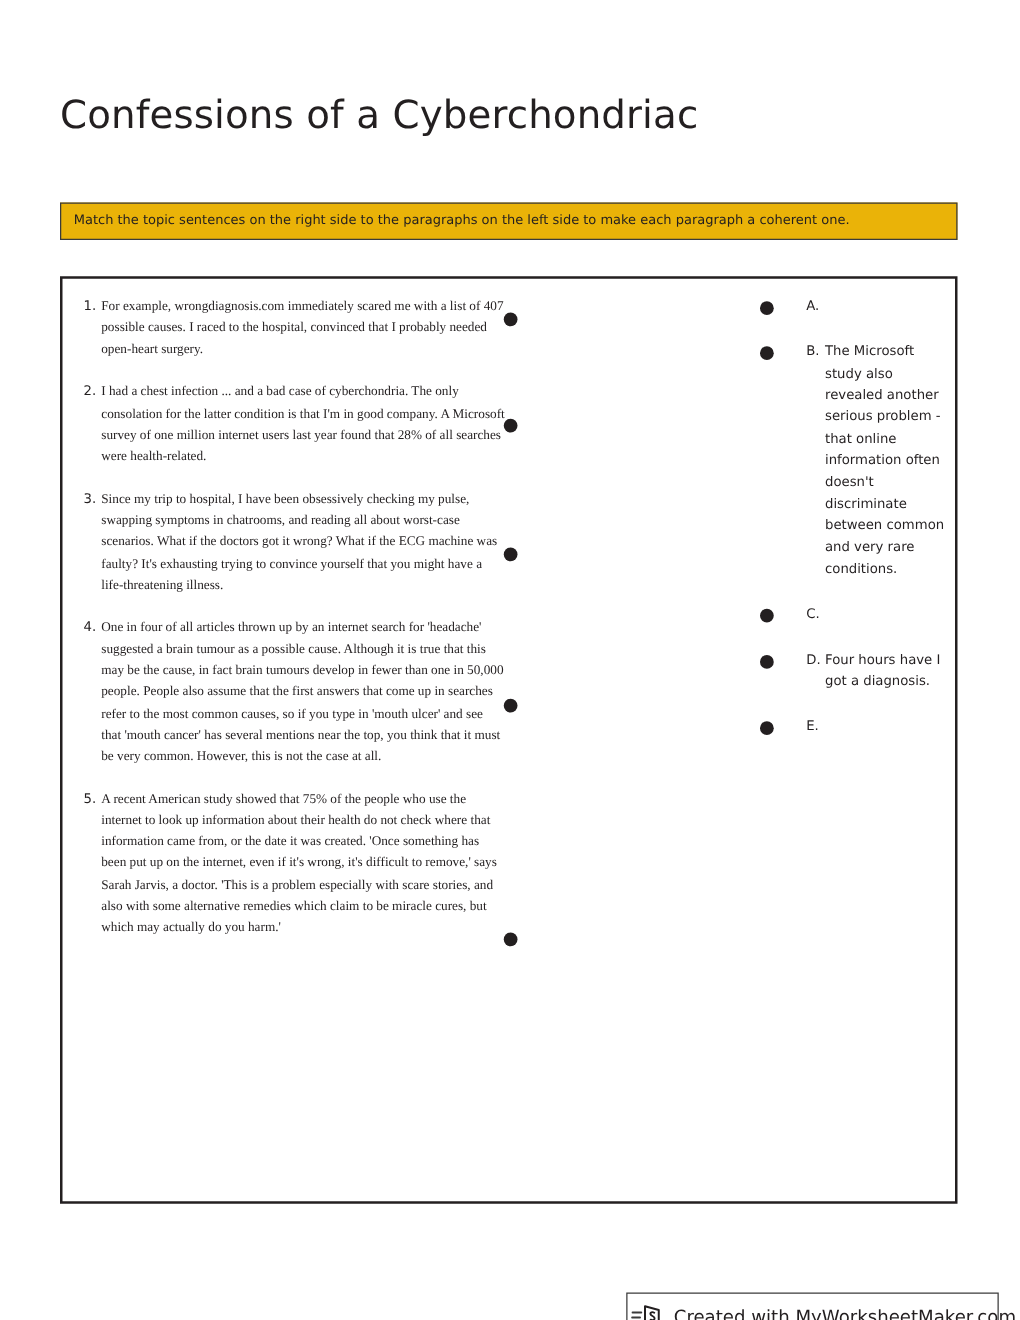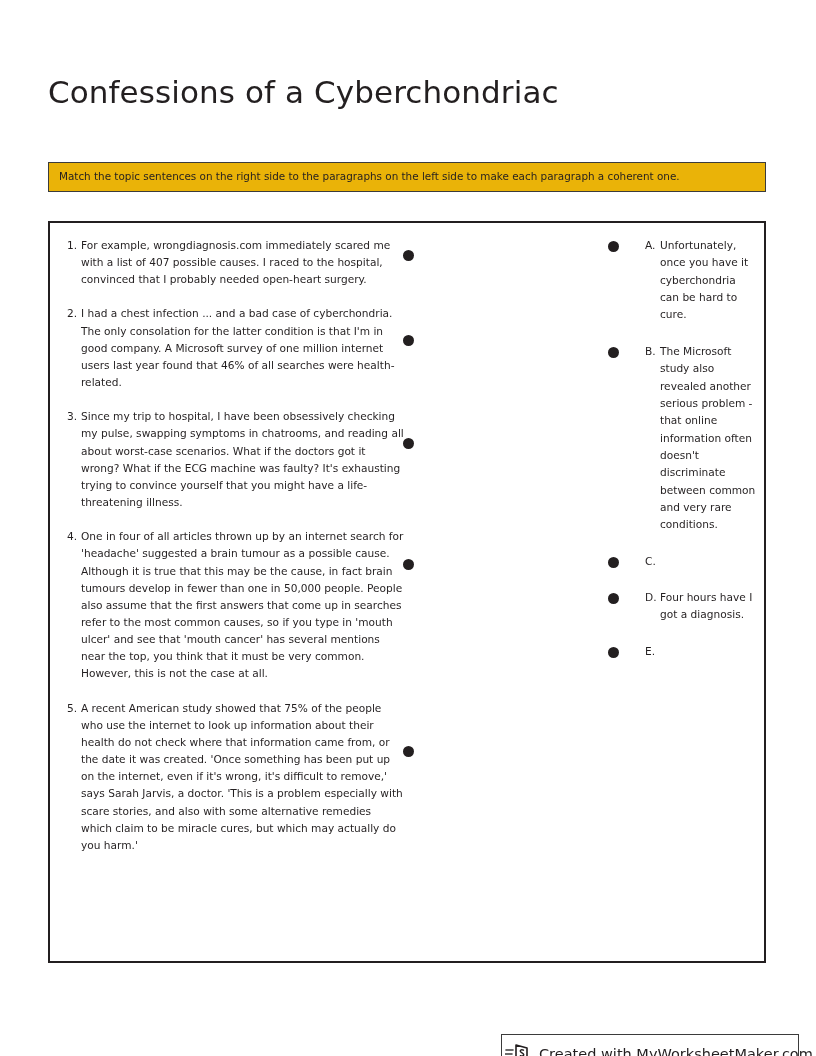--- a/index.html
+++ b/index.html
@@ -94,20 +94,21 @@
     line-height: 1.62;
     padding-right: 4px;
     box-sizing: border-box;
     color: #231f20;
   }
   .para-text {
     flex: 1 1 auto;
     font-size: 10.6px;
     line-height: 1.62;
     color: #231f20;
+    font-family: Liberation Serif, serif;
   }
 
   
   .left-dots {
     position: absolute;
     left: 0;
     top: 0;
     width: 100%;
     height: 100%;
     pointer-events: none;
@@ -200,21 +201,21 @@
 
       <div class="left-col">
 
         <div class="para-item">
           <div class="para-num">1.</div>
           <div class="para-text">For example, wrongdiagnosis.com immediately scared me with a list of 407 possible causes. I raced to the hospital, convinced that I probably needed open-heart surgery.</div>
         </div>
 
         <div class="para-item">
           <div class="para-num">2.</div>
-          <div class="para-text">I had a chest infection ... and a bad case of cyberchondria. The only consolation for the latter condition is that I'm in good company. A Microsoft survey of one million internet users last year found that 46% of all searches were health-related.</div>
+          <div class="para-text">I had a chest infection ... and a bad case of cyberchondria. The only consolation for the latter condition is that I'm in good company. A Microsoft survey of one million internet users last year found that 28% of all searches were health-related.</div>
         </div>
 
         <div class="para-item">
           <div class="para-num">3.</div>
           <div class="para-text">Since my trip to hospital, I have been obsessively checking my pulse, swapping symptoms in chatrooms, and reading all about worst-case scenarios. What if the doctors got it wrong? What if the ECG machine was faulty? It's exhausting trying to convince yourself that you might have a life-threatening illness.</div>
         </div>
 
         <div class="para-item">
           <div class="para-num">4.</div>
           <div class="para-text">One in four of all articles thrown up by an internet search for 'headache' suggested a brain tumour as a possible cause. Although it is true that this may be the cause, in fact brain tumours develop in fewer than one in 50,000 people. People also assume that the first answers that come up in searches refer to the most common causes, so if you type in 'mouth ulcer' and see that 'mouth cancer' has several mentions near the top, you think that it must be very common. However, this is not the case at all.</div>
@@ -235,21 +236,20 @@
         <div class="dot" style="left:353px; top:523px;"></div>
       </div>
 
       <div class="right-col">
 
         <div class="opt-item">
           <div class="opt-dot-cell">
             <div class="opt-dot"></div>
           </div>
           <div class="opt-letter">A.</div>
-          <div class="opt-text">Unfortunately, once you have it cyberchondria can be hard to cure.</div>
         </div>
 
         <div class="opt-item">
           <div class="opt-dot-cell">
             <div class="opt-dot"></div>
           </div>
           <div class="opt-letter">B.</div>
           <div class="opt-text">The Microsoft study also revealed another serious problem - that online information often doesn't discriminate between common and very rare conditions.</div>
         </div>
 

